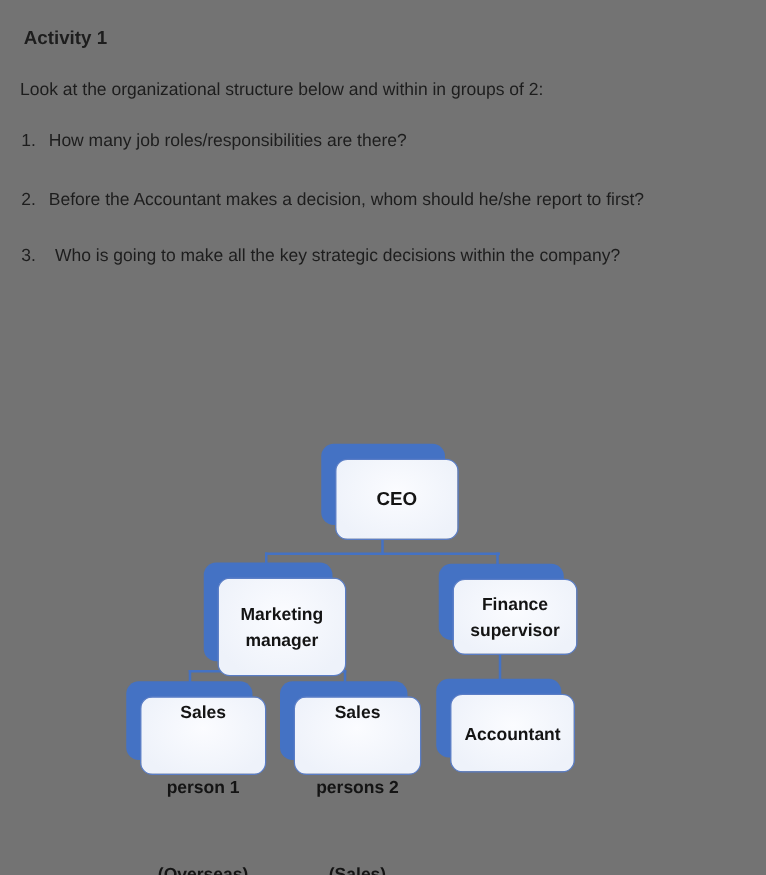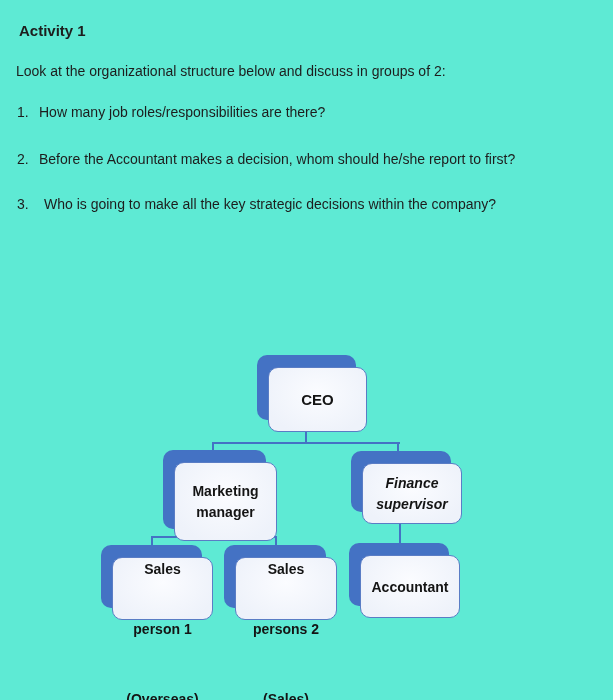--- a/index.html
+++ b/index.html
@@ -1,20 +1,20 @@
 <!DOCTYPE html>
 <html style="--accent: #4472C4; --box-border: #5A7DC5; --box-fill: #EEF2FA; --box-fill-light: #FBFCFF; --box-text: #141414;"><head>
 <meta charset="utf-8">
 <style>
   html, body { margin: 0; padding: 0; background: #ffffff; }
   .page {
     position: relative;
     width: 613px;
     height: 700px;
-    background: #5eead4;
+    background: #737373;
     font-family: "Liberation Sans", sans-serif;
     overflow: hidden;
   }
 
   
   .doc-title {
     position: absolute;
     left: 19px; top: 22px;
     margin: 0;
     font-size: 15px;
@@ -77,42 +77,42 @@
     align-items: center;
     justify-content: center;
     text-align: center;
     font-weight: bold;
     color: var(--box-text, #141414);
   }
   .node-line { display: block; }
 
   .n-ceo        { left: 268px; top: 367px; width: 99px;  height: 65px; font-size: 15px; }
   .n-marketing  { left: 174px; top: 462px; width: 103px; height: 79px; font-size: 14px; }
-  .n-finance    { left: 362px; top: 463px; width: 100px; height: 61px; font-size: 14px; font-style: italic; }
+  .n-finance    { left: 362px; top: 463px; width: 100px; height: 61px; font-size: 14px; }
   .n-sales1     { left: 112px; top: 557px; width: 101px; height: 63px; font-size: 14px; }
   .n-sales2     { left: 235px; top: 557px; width: 102px; height: 63px; font-size: 14px; }
   .n-accountant { left: 360px; top: 555px; width: 100px; height: 63px; font-size: 14px; }
 
   .n-marketing .node-box, .n-finance .node-box { line-height: 21px; }
   .n-sales1 .node-box, .n-sales2 .node-box {
     justify-content: flex-start;
     padding-top: 3px;
     line-height: 16px;
     overflow: visible;
     gap: 44px;
   }
   .gap-line { margin-top: 10px; }
 </style>
 </head>
 <body>
 
 <div class="page">
 
   <h1 class="doc-title">Activity 1</h1>
-  <p class="doc-intro">Look at the organizational structure below and discuss in groups of 2:</p>
+  <p class="doc-intro">Look at the organizational structure below and within in groups of 2:</p>
 
   <div class="question q1">
     <span class="qnum">1.</span>
     <span class="qtext">How many job roles/responsibilities are there?</span>
   </div>
   <div class="question q2">
     <span class="qnum">2.</span>
     <span class="qtext">Before the Accountant makes a decision, whom should he/she report to first?</span>
   </div>
   <div class="question q3">

